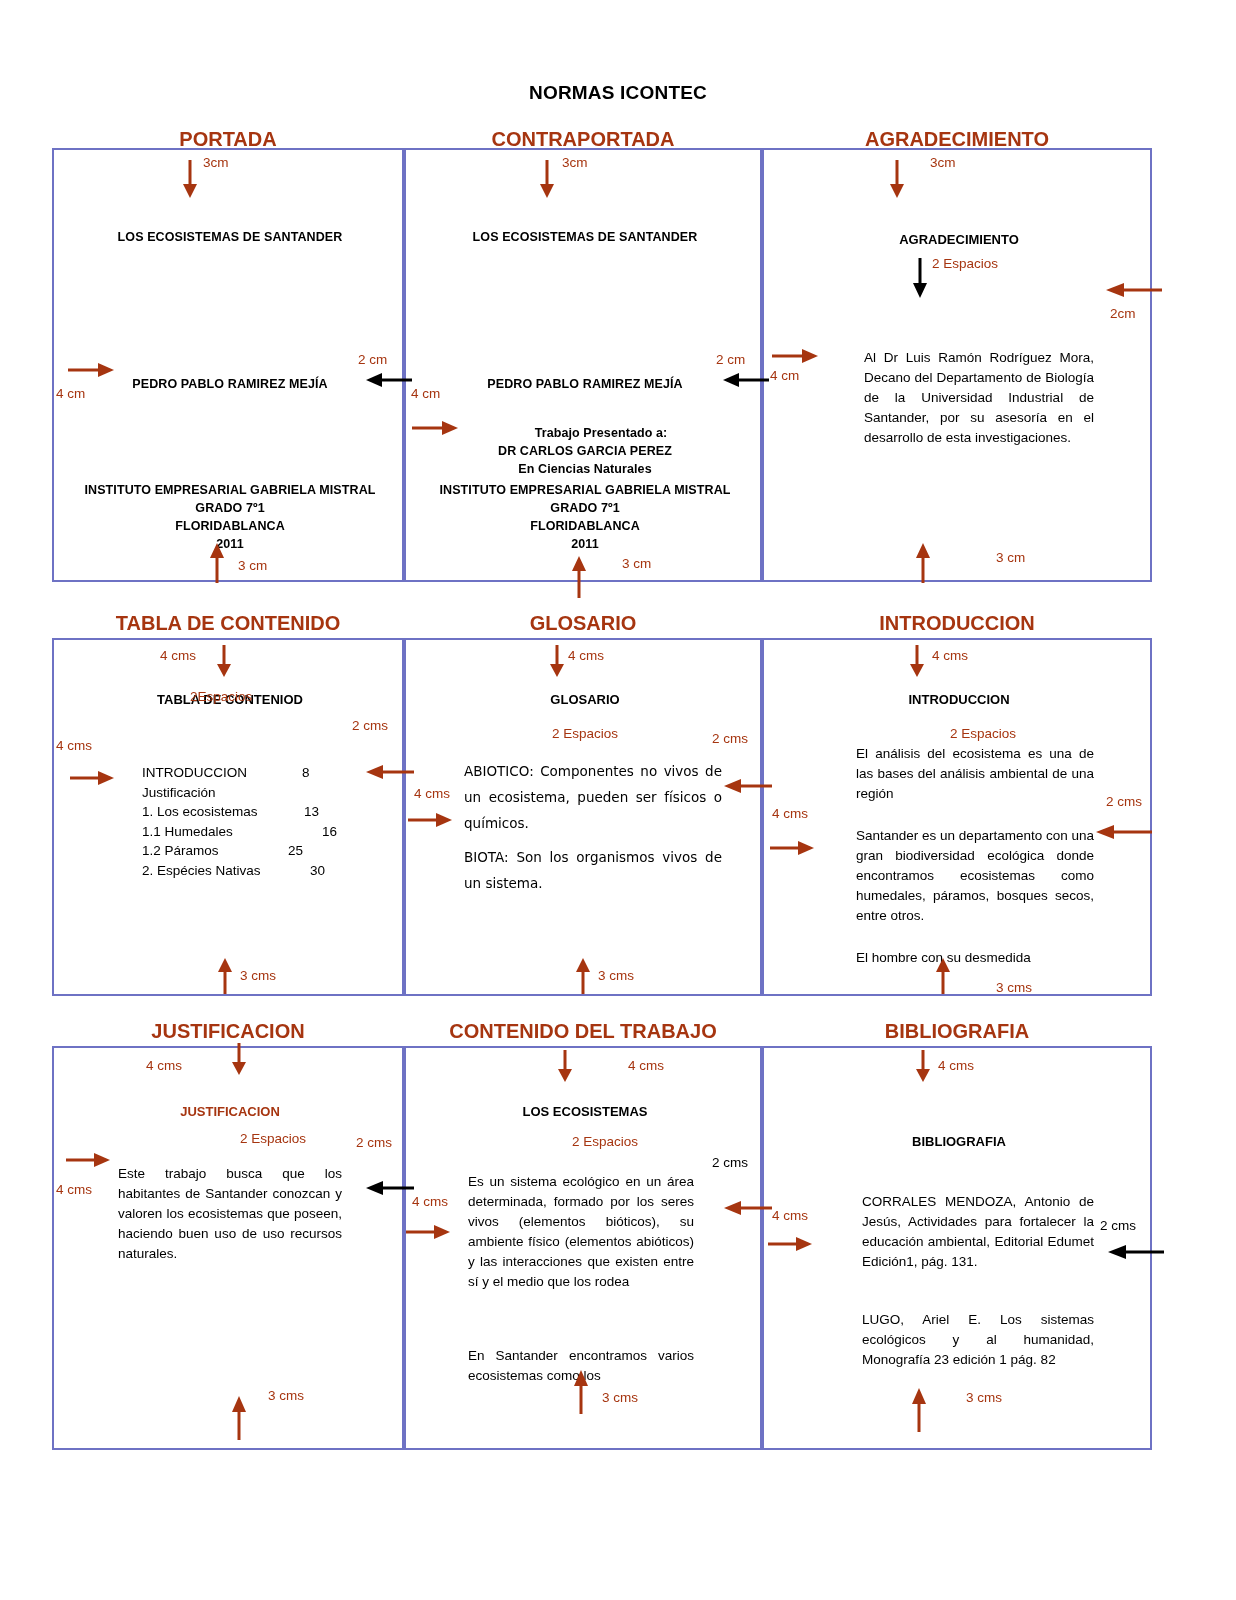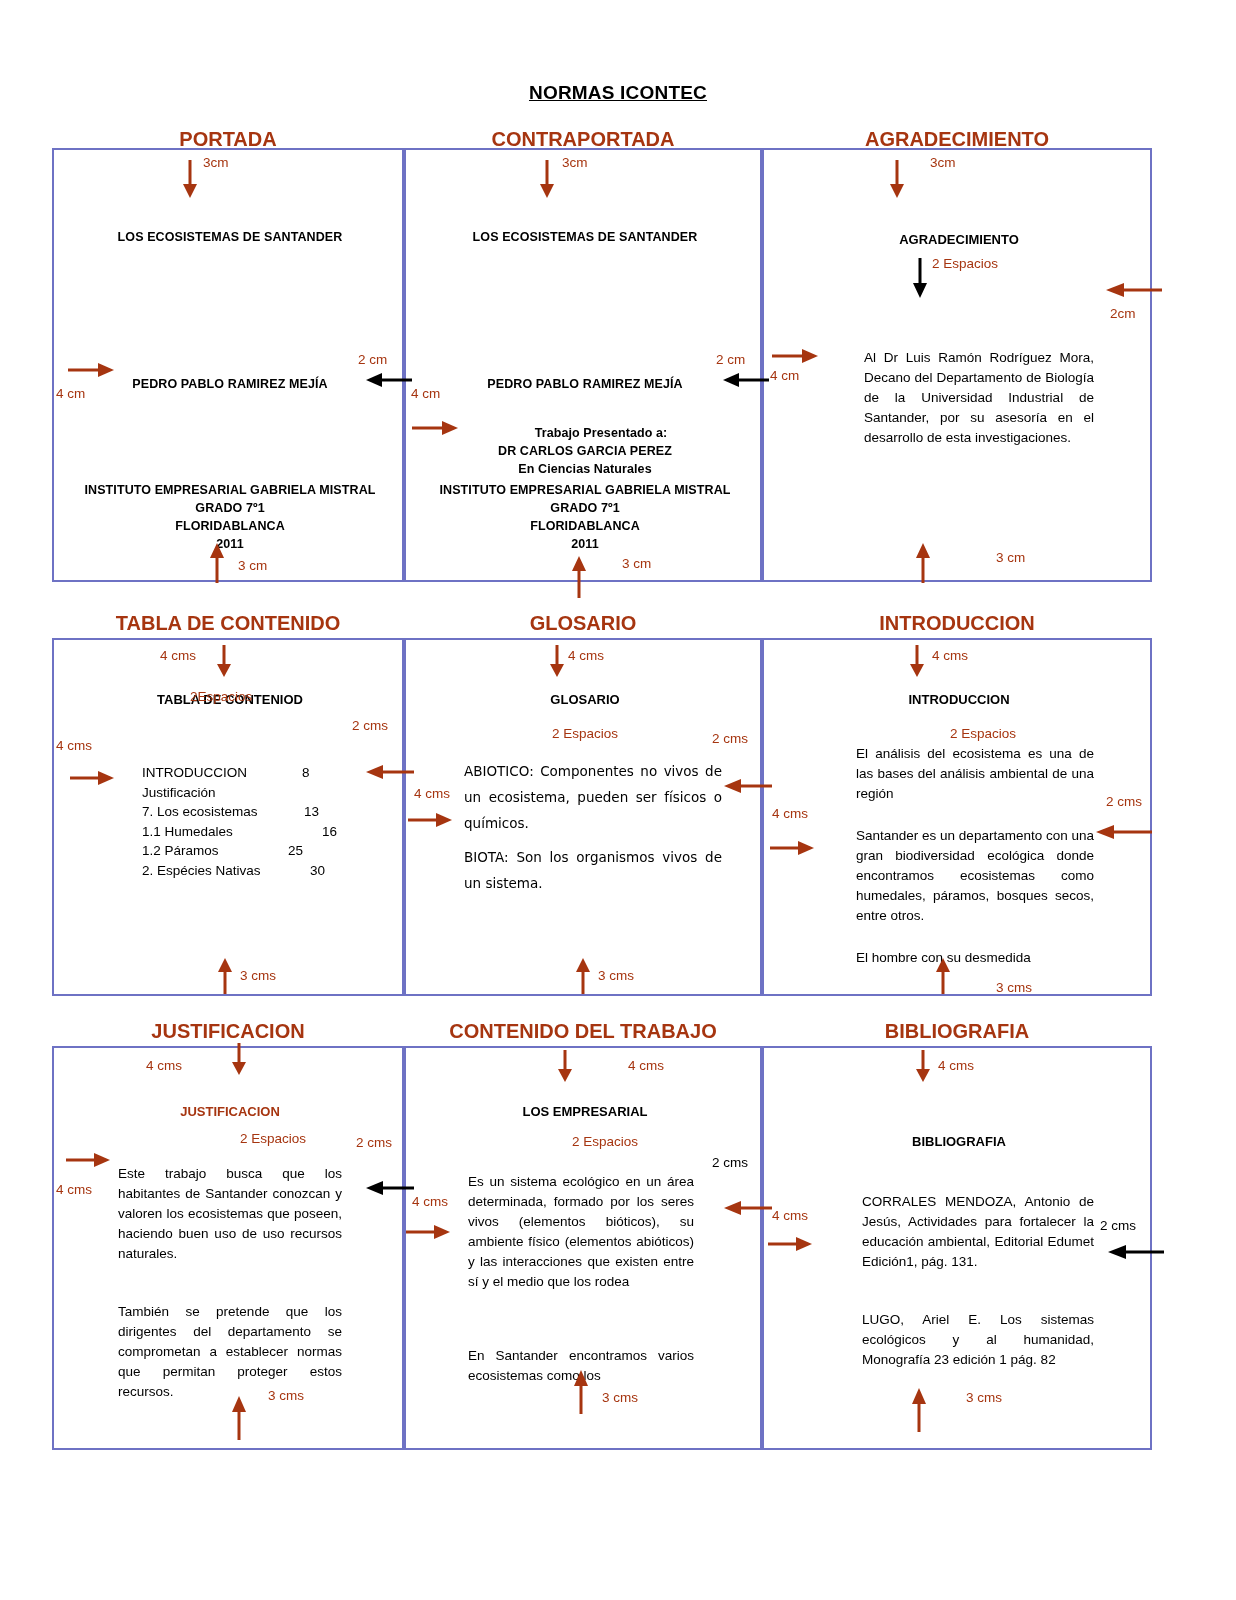--- a/index.html
+++ b/index.html
@@ -12,21 +12,20 @@
     overflow:hidden;
   }
   .page{position:relative;width:1236px;height:1600px;}
 
   
   .main-title{
     position:absolute;top:82px;left:0;width:1236px;
     text-align:center;
     font-size:19px;font-weight:bold;letter-spacing:.2px;
     color:#000;
-    text-decoration:underline;
   }
 
   
   .panel-caption{
     position:absolute;
     text-align:center;
     font-size:20px;font-weight:bold;
     color:#A63510;
     white-space:nowrap;
   }
@@ -113,21 +112,21 @@
     <div class="p-abs toc" style="left:88px;top:123px;width:250px;">
       <div class="row">
         <span>INTRODUCCION</span>
         <span class="num" style="left:160px;">8</span>
       </div>
       <div class="row">
         <span>Justificación</span>
         <span class="num" style="left:160px;"></span>
       </div>
       <div class="row">
-        <span>7. Los ecosistemas</span>
+        <span>1. Los ecosistemas</span>
         <span class="num" style="left:162px;">13</span>
       </div>
       <div class="row">
         <span>1.1 Humedales</span>
         <span class="num" style="left:180px;">16</span>
       </div>
       <div class="row">
         <span>1.2 Páramos</span>
         <span class="num" style="left:146px;">25</span>
       </div>
@@ -151,25 +150,24 @@
     <div class="p-abs body-txt" style="left:92px;top:308px;width:250px;">El hombre con su desmedida</div>
   </div>
 
   <div class="panel-caption" style="left:52px;top:1020px;width:352px;">JUSTIFICACION</div>
   <div class="panel-caption" style="left:404px;top:1020px;width:358px;">CONTENIDO DEL TRABAJO</div>
   <div class="panel-caption" style="left:762px;top:1020px;width:390px;">BIBLIOGRAFIA</div>
 
   <div class="panel" style="left:52px;top:1046px;width:352px;height:404px;">
     <div class="p-abs center head-in" style="left:0;top:56px;width:352px;color:#A63510;">JUSTIFICACION</div>
     <div class="p-abs just body-txt" style="left:64px;top:116px;width:224px;">Este trabajo busca que los habitantes de Santander conozcan y valoren los ecosistemas que poseen, haciendo buen uso de uso recursos naturales.</div>
-    <div class="p-abs just body-txt" style="left:64px;top:254px;width:224px;">También se pretende que los dirigentes del departamento se comprometan a establecer normas que permitan proteger estos recursos.</div>
   </div>
 
   <div class="panel" style="left:404px;top:1046px;width:358px;height:404px;">
-    <div class="p-abs center head-in" style="left:0;top:56px;width:358px;">LOS EMPRESARIAL</div>
+    <div class="p-abs center head-in" style="left:0;top:56px;width:358px;">LOS ECOSISTEMAS</div>
     <div class="p-abs just body-txt" style="left:62px;top:124px;width:226px;">Es un sistema ecológico en un área determinada, formado por los seres vivos (elementos bióticos), su ambiente físico (elementos abióticos) y las interacciones que existen entre sí y el medio que los rodea</div>
     <div class="p-abs just body-txt" style="left:62px;top:298px;width:226px;">En Santander encontramos varios ecosistemas como los</div>
   </div>
 
   <div class="panel" style="left:762px;top:1046px;width:390px;height:404px;">
     <div class="p-abs center head-in" style="left:0;top:86px;width:390px;">BIBLIOGRAFIA</div>
     <div class="p-abs just body-txt" style="left:98px;top:144px;width:232px;">CORRALES MENDOZA, Antonio de Jesús, Actividades para fortalecer la educación ambiental, Editorial Edumet Edición1, pág. 131.</div>
     <div class="p-abs just body-txt" style="left:98px;top:262px;width:232px;">LUGO, Ariel E.  Los sistemas ecológicos  y al humanidad, Monografía 23 edición 1 pág. 82</div>
   </div>
 

